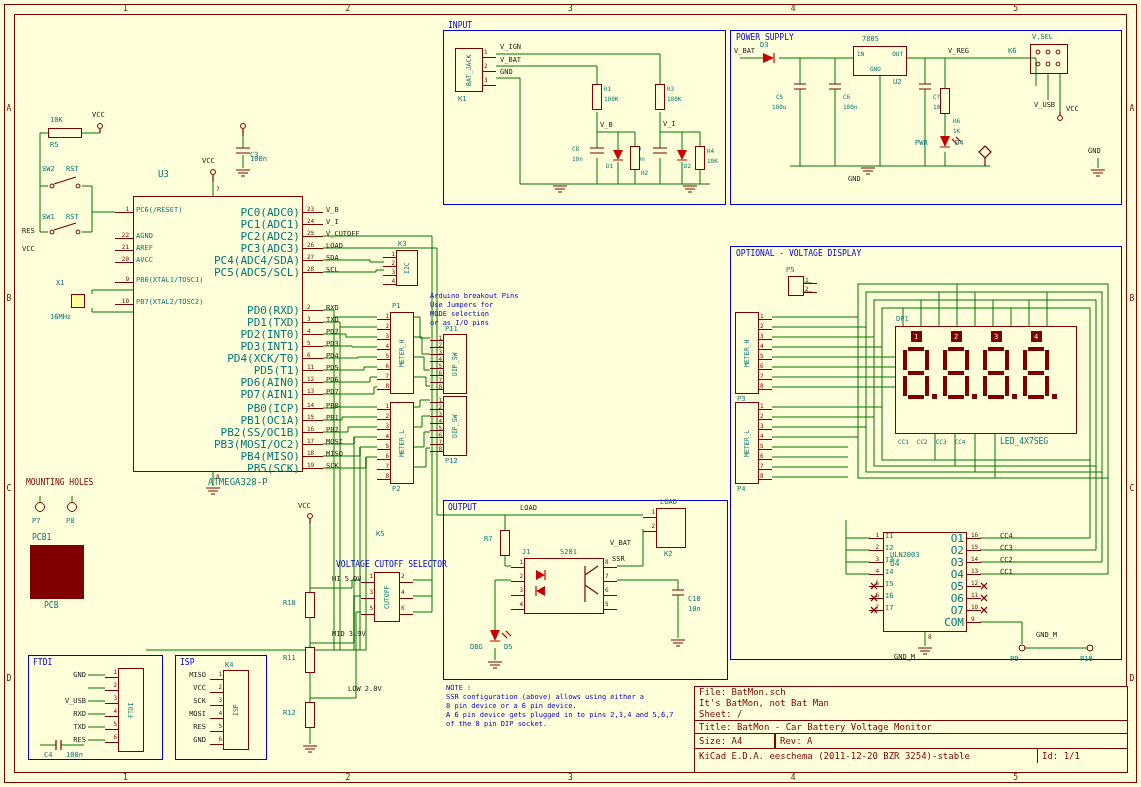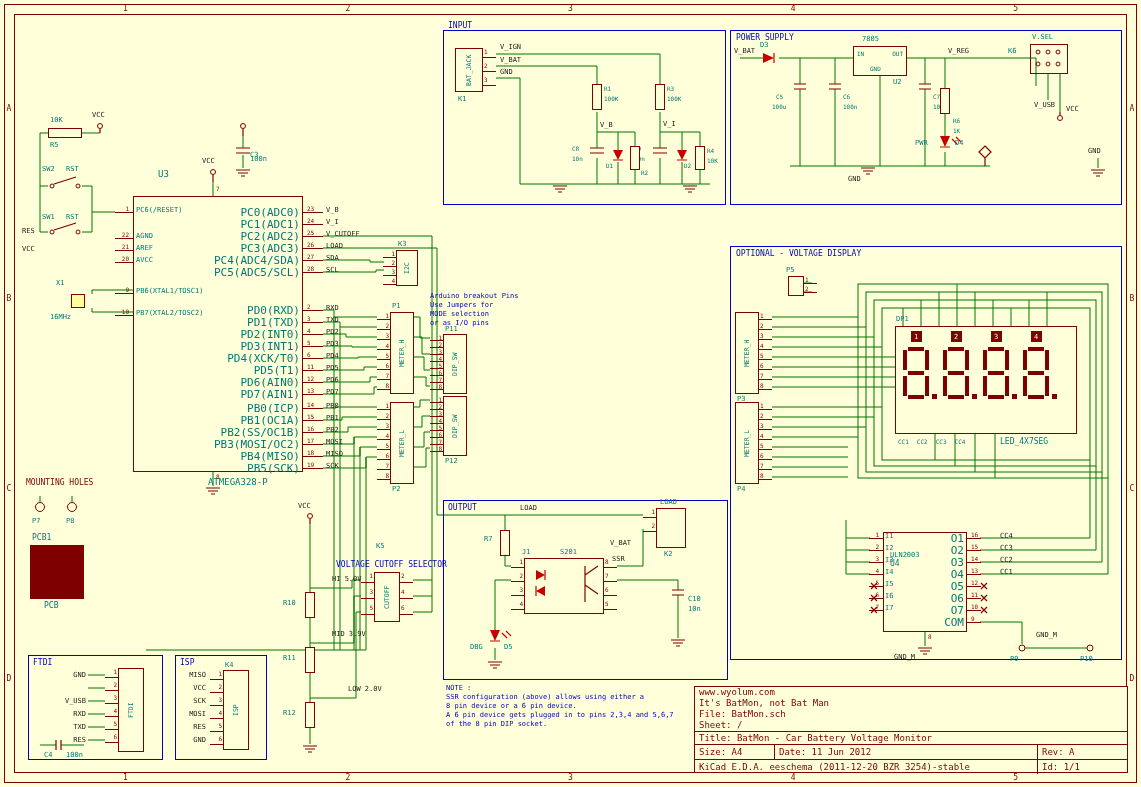--- a/index.html
+++ b/index.html
@@ -32,21 +32,21 @@
   .pname{width:123px;text-align:right;color:#007878;font-size:11px;padding-right:3px}
   .pstubwrap{position:relative;width:20px;height:12px}
   .pstub{position:absolute;top:6px;left:0;right:0;border-top:1px solid #7E0000}
   .pnum{position:absolute;top:-1px;left:4px;font-size:6px;color:#7E0000}
   .pnet{font-size:7px;color:#1a1a1a;padding-left:3px}
   .pstubwrapL{position:relative;width:32px;height:12px}
   .pstubL{position:absolute;top:6px;right:0;width:18px;border-top:1px solid #7E0000}
   .pnumL{position:absolute;top:-1px;right:4px;font-size:6px;color:#7E0000}
   .pnameL{font-size:7px;color:#007878;padding-left:3px}
   .u3l .prow:nth-child(2){margin-top:14px}
-  .u3l .prow:nth-child(5){margin-top:19px}
+  .u3l .prow:nth-child(5){margin-top:8px}
   .u3l .prow:nth-child(6){margin-top:10px}
   .u3r .prow:nth-child(7){margin-top:26px}
   .u3r .prow:nth-child(15){margin-top:2px}
   .u4l .pnameL{padding-left:2px}
   .u4r .pname{width:52px}
   .u4r .pstubwrap{width:14px}
   .u4l .pstubwrapL{width:14px}
   .u4l .pstubL{width:14px}
   .vres{position:absolute;width:10px;height:26px;border:1.2px solid #7E0000;background:#FFFFD9}
   .vres.t24{height:24px}
@@ -624,21 +624,21 @@
         <div class="crow">
           <span class="cstub"></span>
           <span class="cnum">4</span>
         </div>
         <div class="crow">
           <span class="cstub"></span>
           <span class="cnum">6</span>
         </div>
       </div>
   </div>
-  <div class="lbl s7 teal" style="left:376px;top:543px">K5</div>
+  <div class="lbl s7 teal" style="left:376px;top:531px">K5</div>
   <div class="vres" style="left:305px;top:592px"></div>
   <div class="vres" style="left:305px;top:647px"></div>
   <div class="vres" style="left:305px;top:702px"></div>
   <div class="lbl s7 teal" style="left:283px;top:600px">R10</div>
   <div class="lbl s7 teal" style="left:283px;top:655px">R11</div>
   <div class="lbl s7 teal" style="left:283px;top:710px">R12</div>
   <div class="lbl s7 blk" style="left:332px;top:576px">HI 5.0V</div>
   <div class="lbl s7 blk" style="left:332px;top:631px">MID 3.9V</div>
   <div class="lbl s7 blk" style="left:348px;top:686px">LOW 2.0V</div>
   <div class="lbl s7 blk" style="left:298px;top:503px">VCC</div>
@@ -1142,28 +1142,26 @@
         </div>
         <div class="crow">
           <span class="cstub"></span>
           <span class="cnum">6</span>
         </div>
       </div>
   </div>
   <div class="lbl s7 teal" style="left:225px;top:662px">K4</div>
 
   <div class="tb" style="left:694px;top:686px;width:434px;height:87px">
-    <div class="row">www.wyolum.com</div>
+    <div class="row">File: BatMon.sch</div>
     <div class="row">It's BatMon, not Bat Man</div>
-    <div class="row">File: BatMon.sch</div>
     <div class="row">Sheet: /</div>
     <div class="rowt">Title: BatMon - Car Battery Voltage Monitor</div>
     <div class="flexrow">
       <div class="cell" style="width:80px;border-right:1px solid #7E0000">Size: A4</div>
-      <div class="cell" style="flex:1">Date: 11 Jun 2012</div>
       <div class="cell" style="width:90px;border-left:1px solid #7E0000">Rev: A</div>
     </div>
     <div class="flexrow">
       <div class="cell" style="flex:1">KiCad E.D.A.  eeschema (2011-12-20 BZR 3254)-stable</div>
       <div class="cell" style="width:90px;border-left:1px solid #7E0000">Id: 1/1</div>
     </div>
   </div>
 
 </div>
 

